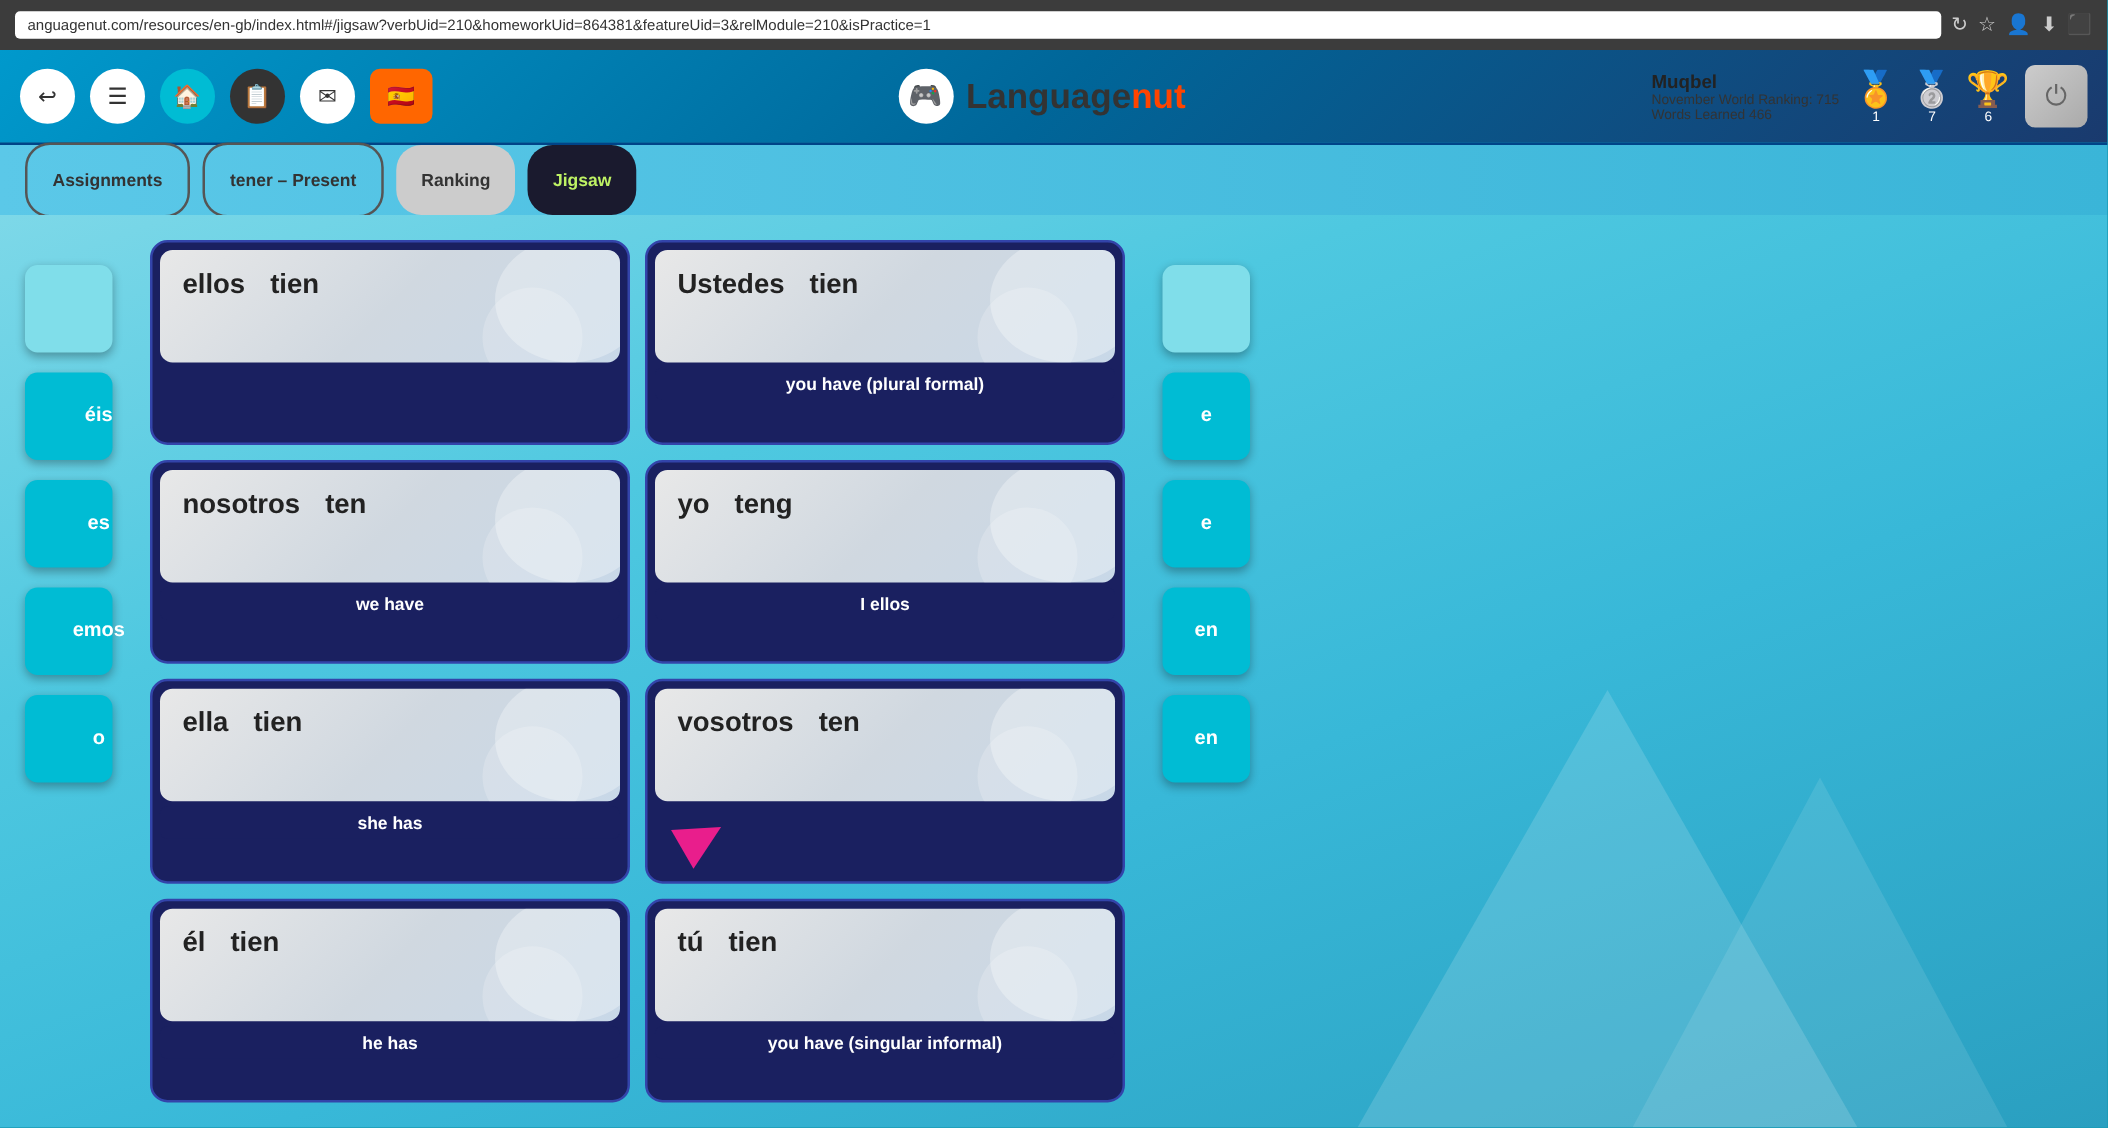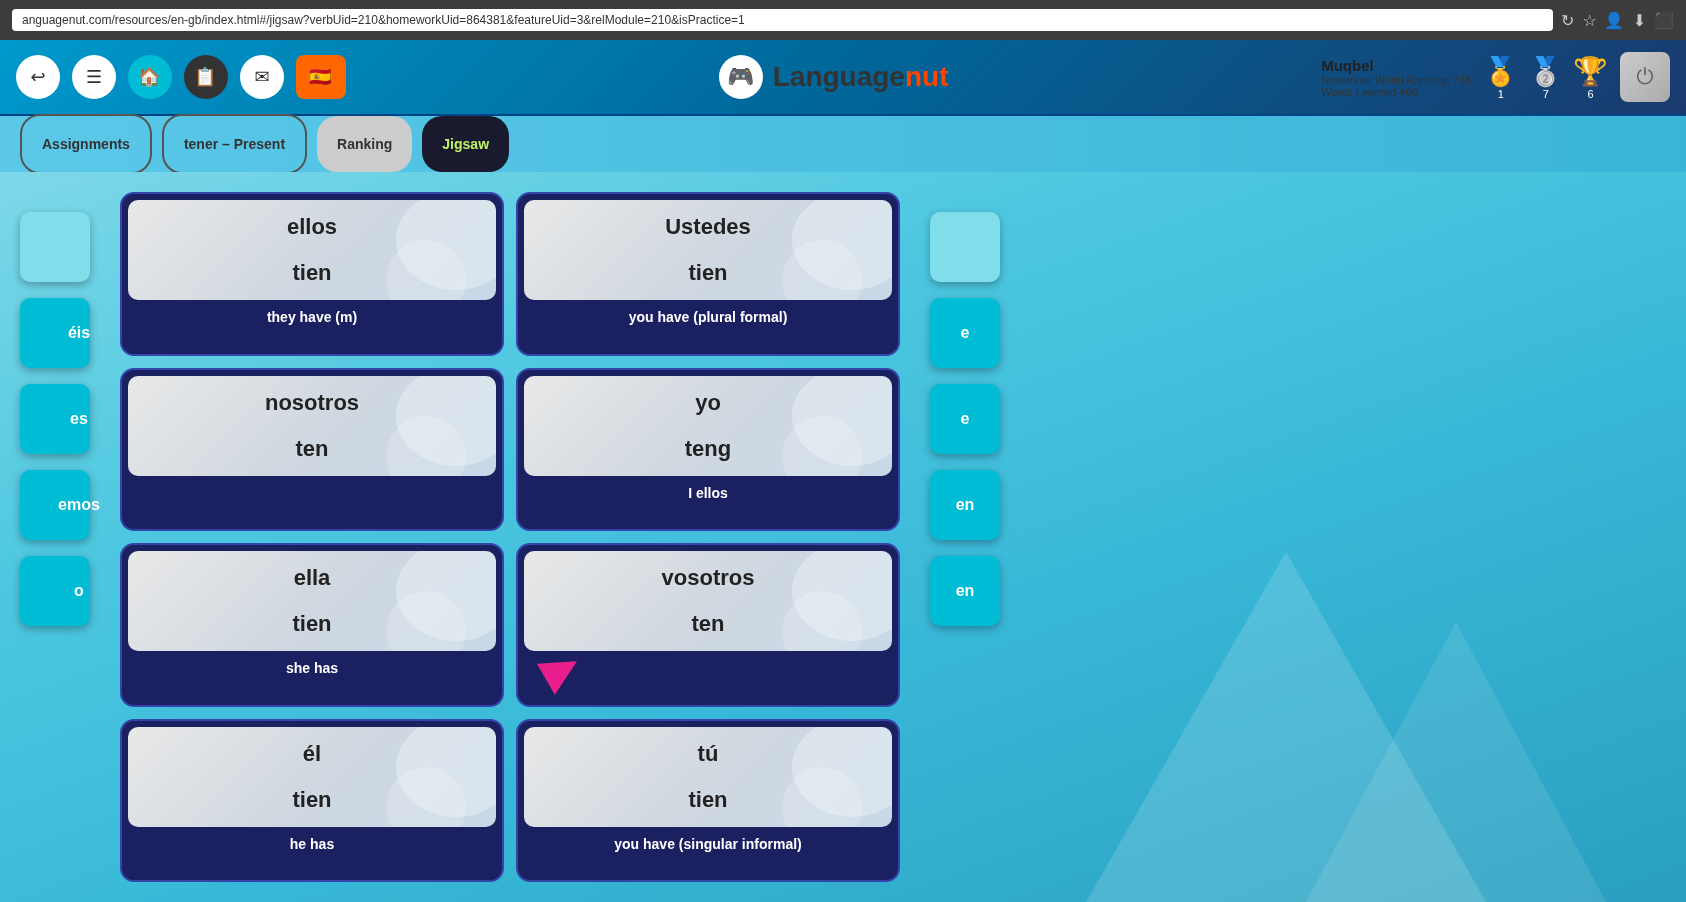--- a/index.html
+++ b/index.html
@@ -273,21 +273,20 @@
     .verb-words {
       display: flex;
       gap: 20px;
       align-items: center;
       font-size: 22px;
       font-weight: bold;
       color: #222;
       margin-bottom: 6px;
       position: relative;
       z-index: 1;
-      flex-direction: column;
     }
     .verb-translation {
       background: #1a2060;
       color: #fff;
       text-align: center;
       padding: 5px;
       border-radius: 6px;
       font-size: 14px;
       font-weight: bold;
       margin-top: 4px;
@@ -416,38 +415,38 @@
   </div>
 
   <div class="card-grid" id="card-grid">
   <div class="verb-card">
       <div class="verb-card-inner">
         <div class="verb-words">
           <span>ellos</span>
           <span>tien</span>
         </div>
       </div>
-      <div class="verb-translation">they have (m)</div>
     </div>
       <div class="verb-card">
       <div class="verb-card-inner">
         <div class="verb-words">
           <span>Ustedes</span>
           <span>tien</span>
         </div>
       </div>
       <div class="verb-translation">you have (plural formal)</div>
     </div>
       <div class="verb-card">
       <div class="verb-card-inner">
         <div class="verb-words">
           <span>nosotros</span>
           <span>ten</span>
         </div>
       </div>
+      <div class="verb-translation">we have</div>
     </div>
       <div class="verb-card">
       <div class="verb-card-inner">
         <div class="verb-words">
           <span>yo</span>
           <span>teng</span>
         </div>
       </div>
       <div class="verb-translation">I ellos</div>
     </div>

